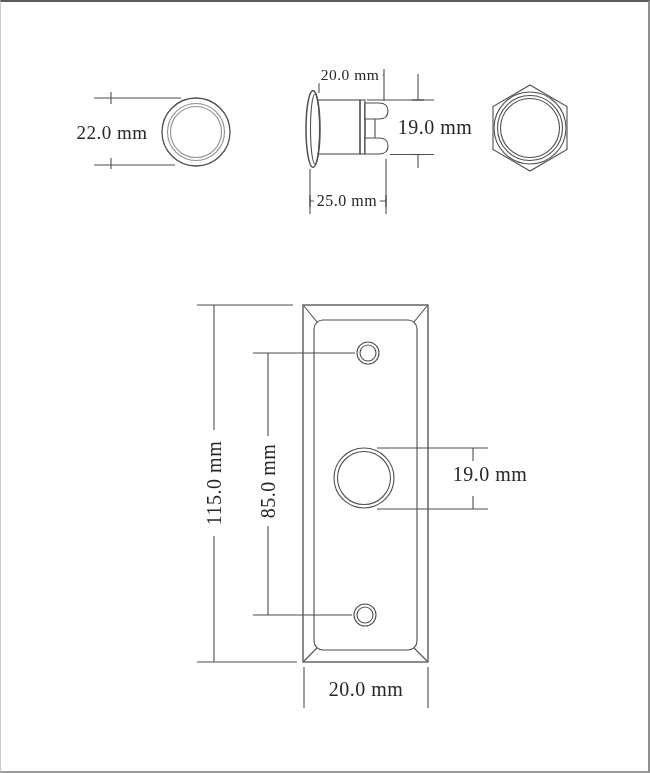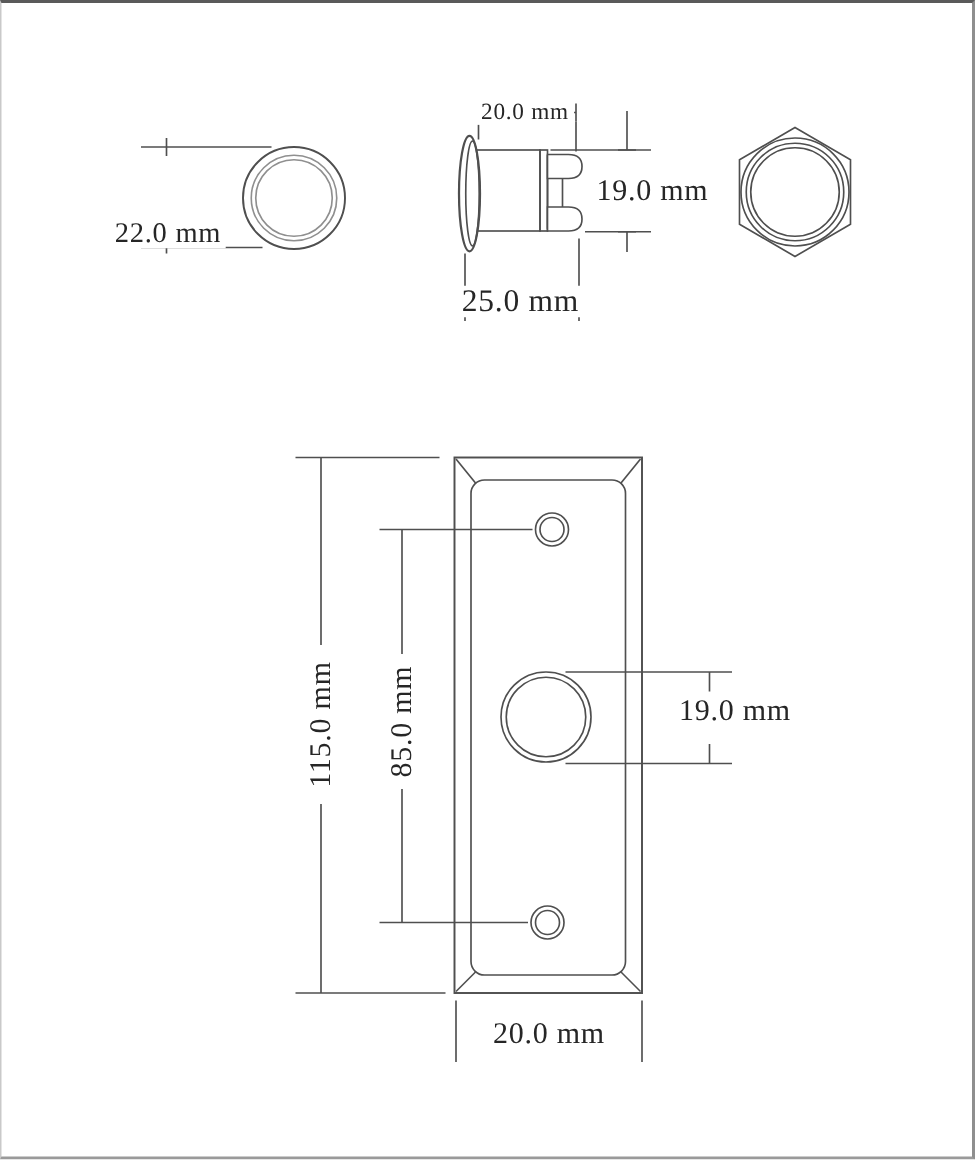--- a/index.html
+++ b/index.html
@@ -22,21 +22,21 @@
     background:#ffffff;
     padding:0 3px;
     white-space:nowrap;
     line-height:1;
     letter-spacing:0.5px;
   }
   .dim-label.rot{
     transform:translate(-50%,-50%) rotate(-90deg);
   }
   .f15{font-size:15.5px;}
-  .f18{font-size:21px;}
+  .f18{font-size:16px;}
   .f19{font-size:19px;}
   .f20{font-size:20px;}
 </style>
 </head>
 <body>
 
 <div id="canvas">
 
   <svg id="draw-svg" width="647" height="769" viewBox="0 0 647 769" fill="none" stroke="#4f4f4f" stroke-width="1.1">
 
@@ -121,21 +121,21 @@
       <line x1="376" y1="446" x2="487" y2="446"></line>
       <line x1="376" y1="507" x2="487" y2="507"></line>
       <line x1="472" y1="446" x2="472" y2="459"></line>
       <line x1="472" y1="494" x2="472" y2="507"></line>
 
       <line x1="303" y1="665" x2="303" y2="706"></line>
       <line x1="427" y1="665" x2="427" y2="706"></line>
     </g>
   </svg>
 
-  <div class="dim-label f19" style="left:111px;top:130px;margin-top:24px;">22.0 mm</div>
+  <div class="dim-label f19" style="left:111px;top:130px;">22.0 mm</div>
 
   <div class="dim-label f15" style="left:349px;top:73px;text-align:center;">20.0 mm</div>
 
   <div class="dim-label f18" style="left:346px;top:199px;">25.0 mm</div>
 
   <div class="dim-label f20" style="left:434px;top:125px;">19.0 mm</div>
 
   <div class="dim-label rot f20" style="left:213px;top:481px;">115.0 mm</div>
 
   <div class="dim-label rot f20" style="left:267px;top:479px;">85.0 mm</div>

